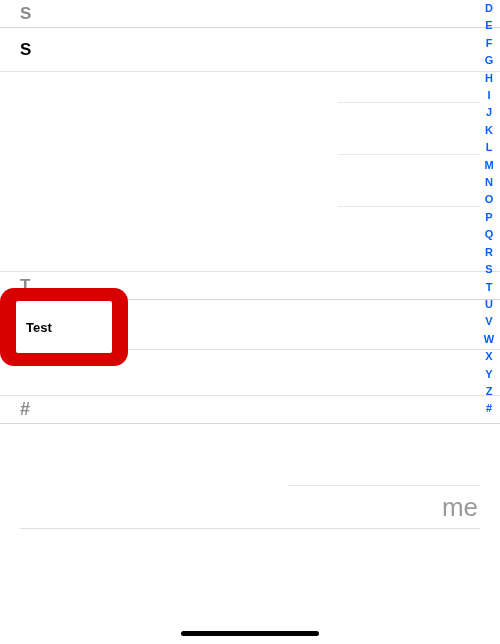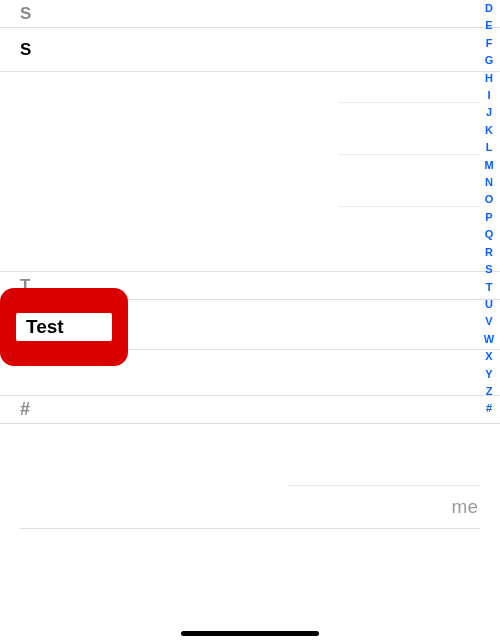--- a/index.html
+++ b/index.html
@@ -70,26 +70,26 @@
       background: #d90000;
       border-radius: 14px;
       display: flex;
       align-items: center;
       justify-content: center;
       z-index: 5;
     }
     .highlight-inner {
       background: #fff;
       width: 96px;
-      height: 28px;
+      height: 52px;
       border-radius: 2px;
       display: flex;
       align-items: center;
       padding-left: 10px;
-      font-size: 19px;
+      font-size: 13px;
       font-weight: 600;
       color: #000;
     }
 
     .hash-header {
       height: 28px;
       padding-left: 20px;
       display: flex;
       align-items: center;
       border-bottom: 1px solid #d9d9d9;
@@ -108,21 +108,21 @@
       height: 1px;
       background: #e6e6e6;
       margin-left: 268px;
     }
     .me-row {
       height: 42px;
       display: flex;
       justify-content: flex-end;
       align-items: center;
       color: #9b9b9e;
-      font-size: 19px;
+      font-size: 26px;
       padding-right: 2px;
     }
     .full-line {
       height: 1px;
       background: #e0e0e0;
     }
 
     .index-bar {
       position: absolute;
       right: 3px;

